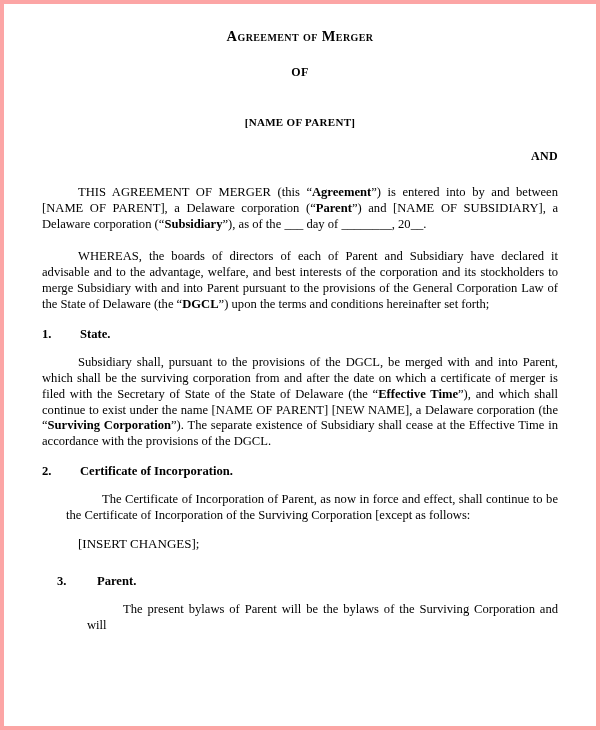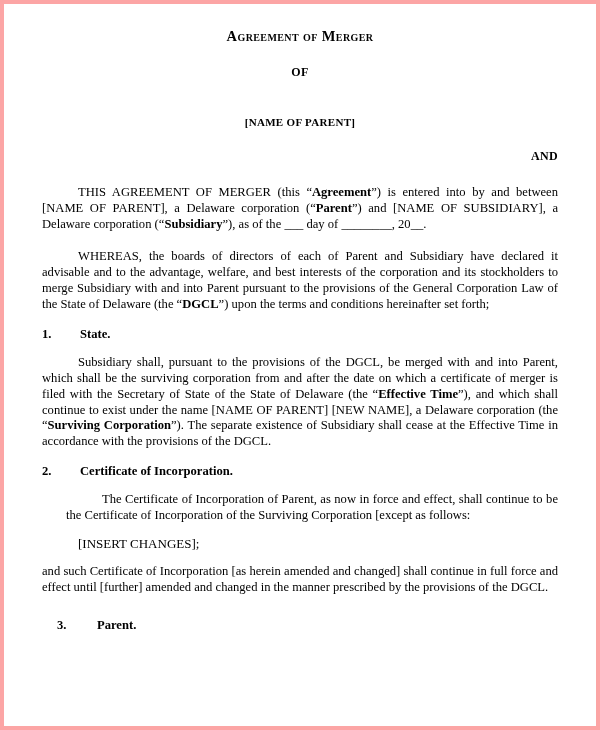--- a/index.html
+++ b/index.html
@@ -121,21 +121,21 @@
       <span>State.</span>
     </div>
     <p class="body first-ind"><span>Subsidiary shall, pursuant to the provisions of the DGCL, be merged with and into Parent, which shall be the surviving corporation from and after the date on which a certificate of merger is filed with the Secretary of State of the State of Delaware (the “</span><b>Effective Time</b><span>”), and which shall continue to exist under the name [NAME OF PARENT] [NEW NAME], a Delaware corporation (the “</span><b>Surviving Corporation</b><span>”).  The separate existence of Subsidiary shall cease at the Effective Time in accordance with the provisions of the DGCL.</span></p>
 
     <div class="section-head">
       <span class="num">2.</span>
       <span>Certificate of Incorporation.</span>
     </div>
     <p class="body first-ind tight">The Certificate of Incorporation of Parent, as now in force and effect, shall continue to be the Certificate of Incorporation of the Surviving Corporation [except as follows:</p>
     <p class="insert-block">[INSERT CHANGES];</p>
-    <p class="body">and such Certificate of Incorporation [as herein amended and changed] shall continue in full force and effect until [further] amended and changed in the manner prescribed by the provisions of the DGCL.</p>
 
     <div class="section-head deep">
       <span class="num">3.</span>
       <span>Parent.</span>
     </div>
+    <p class="body deep-body">The present bylaws of Parent will be the bylaws of the Surviving Corporation and will</p>
 
   </div>
 </div>
 
 </body></html>

